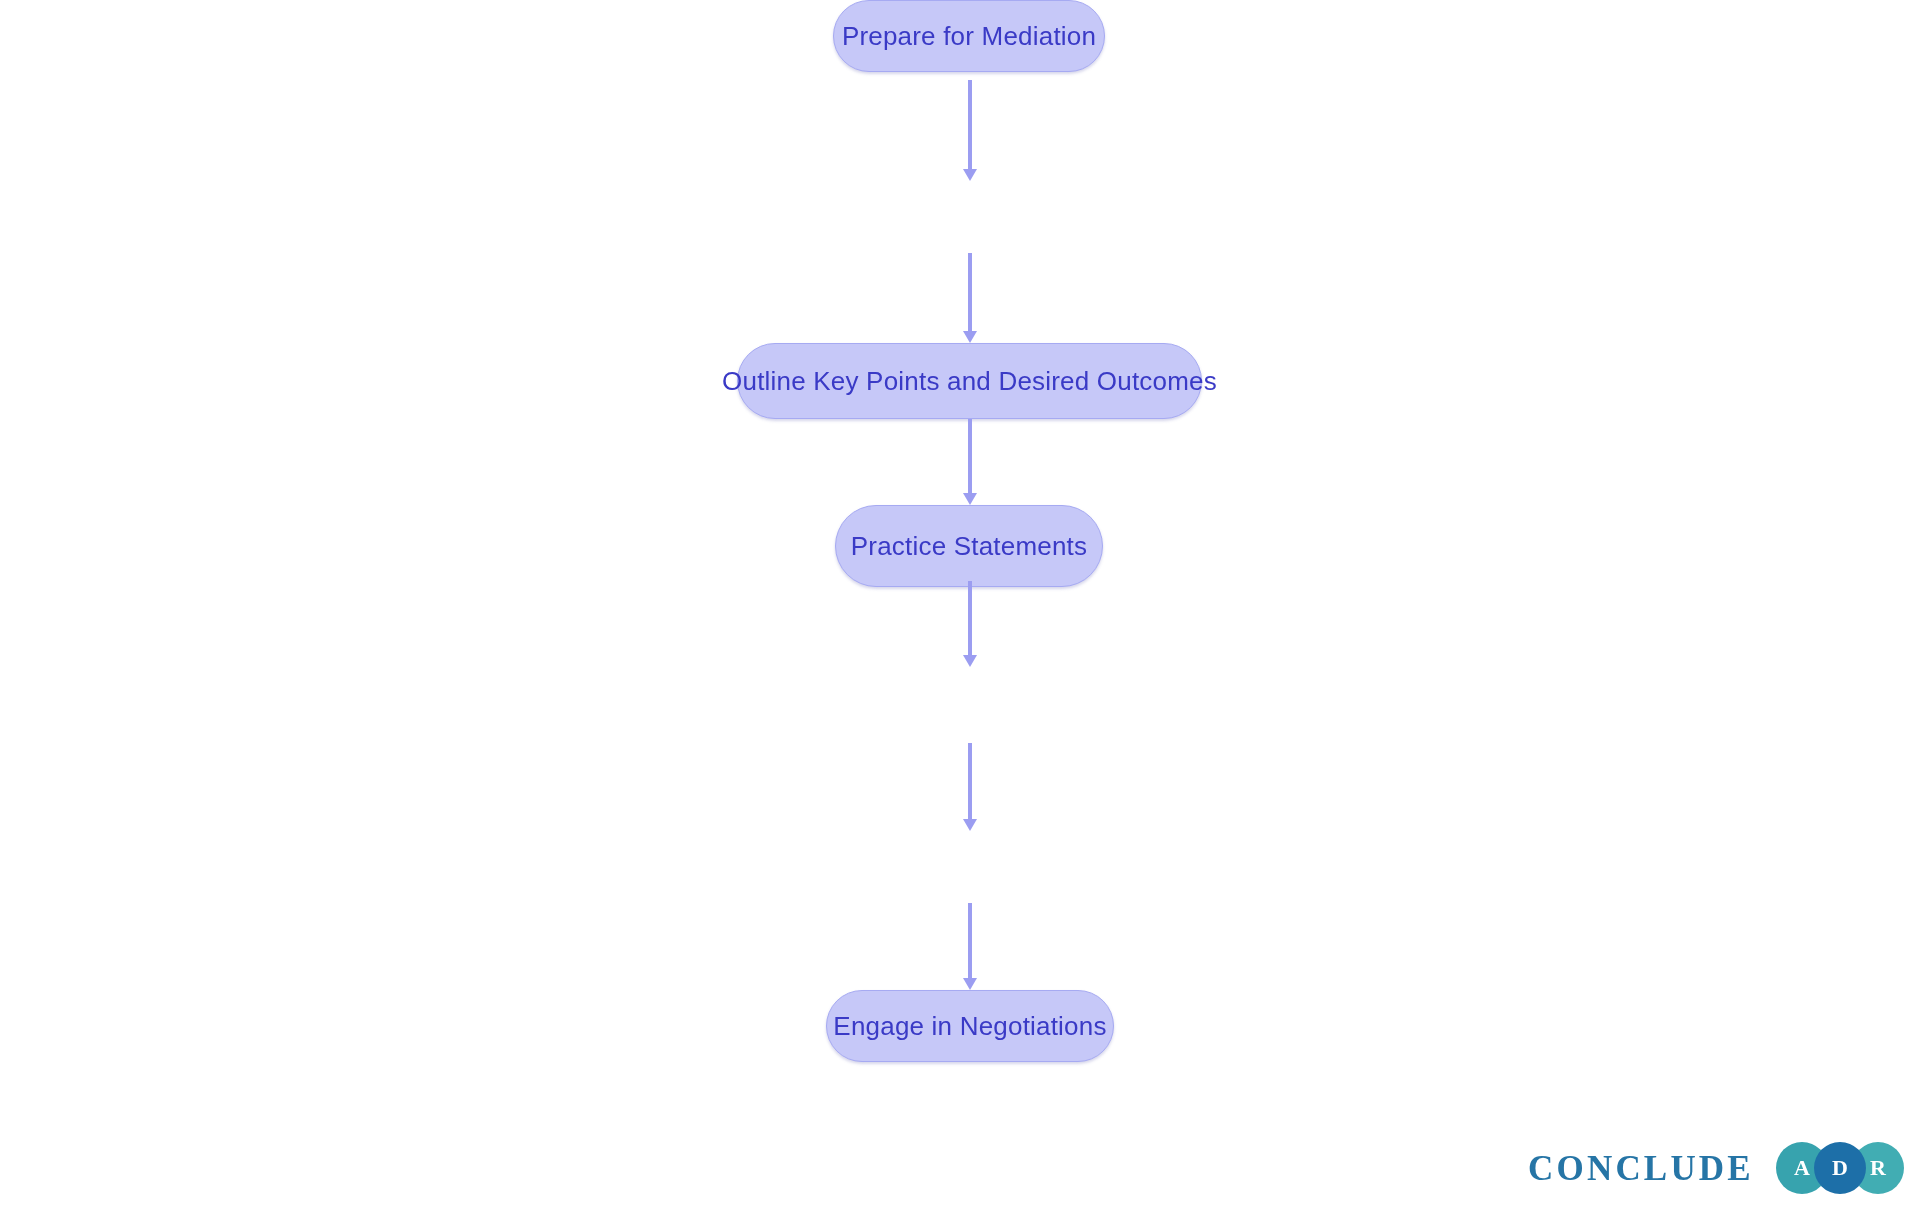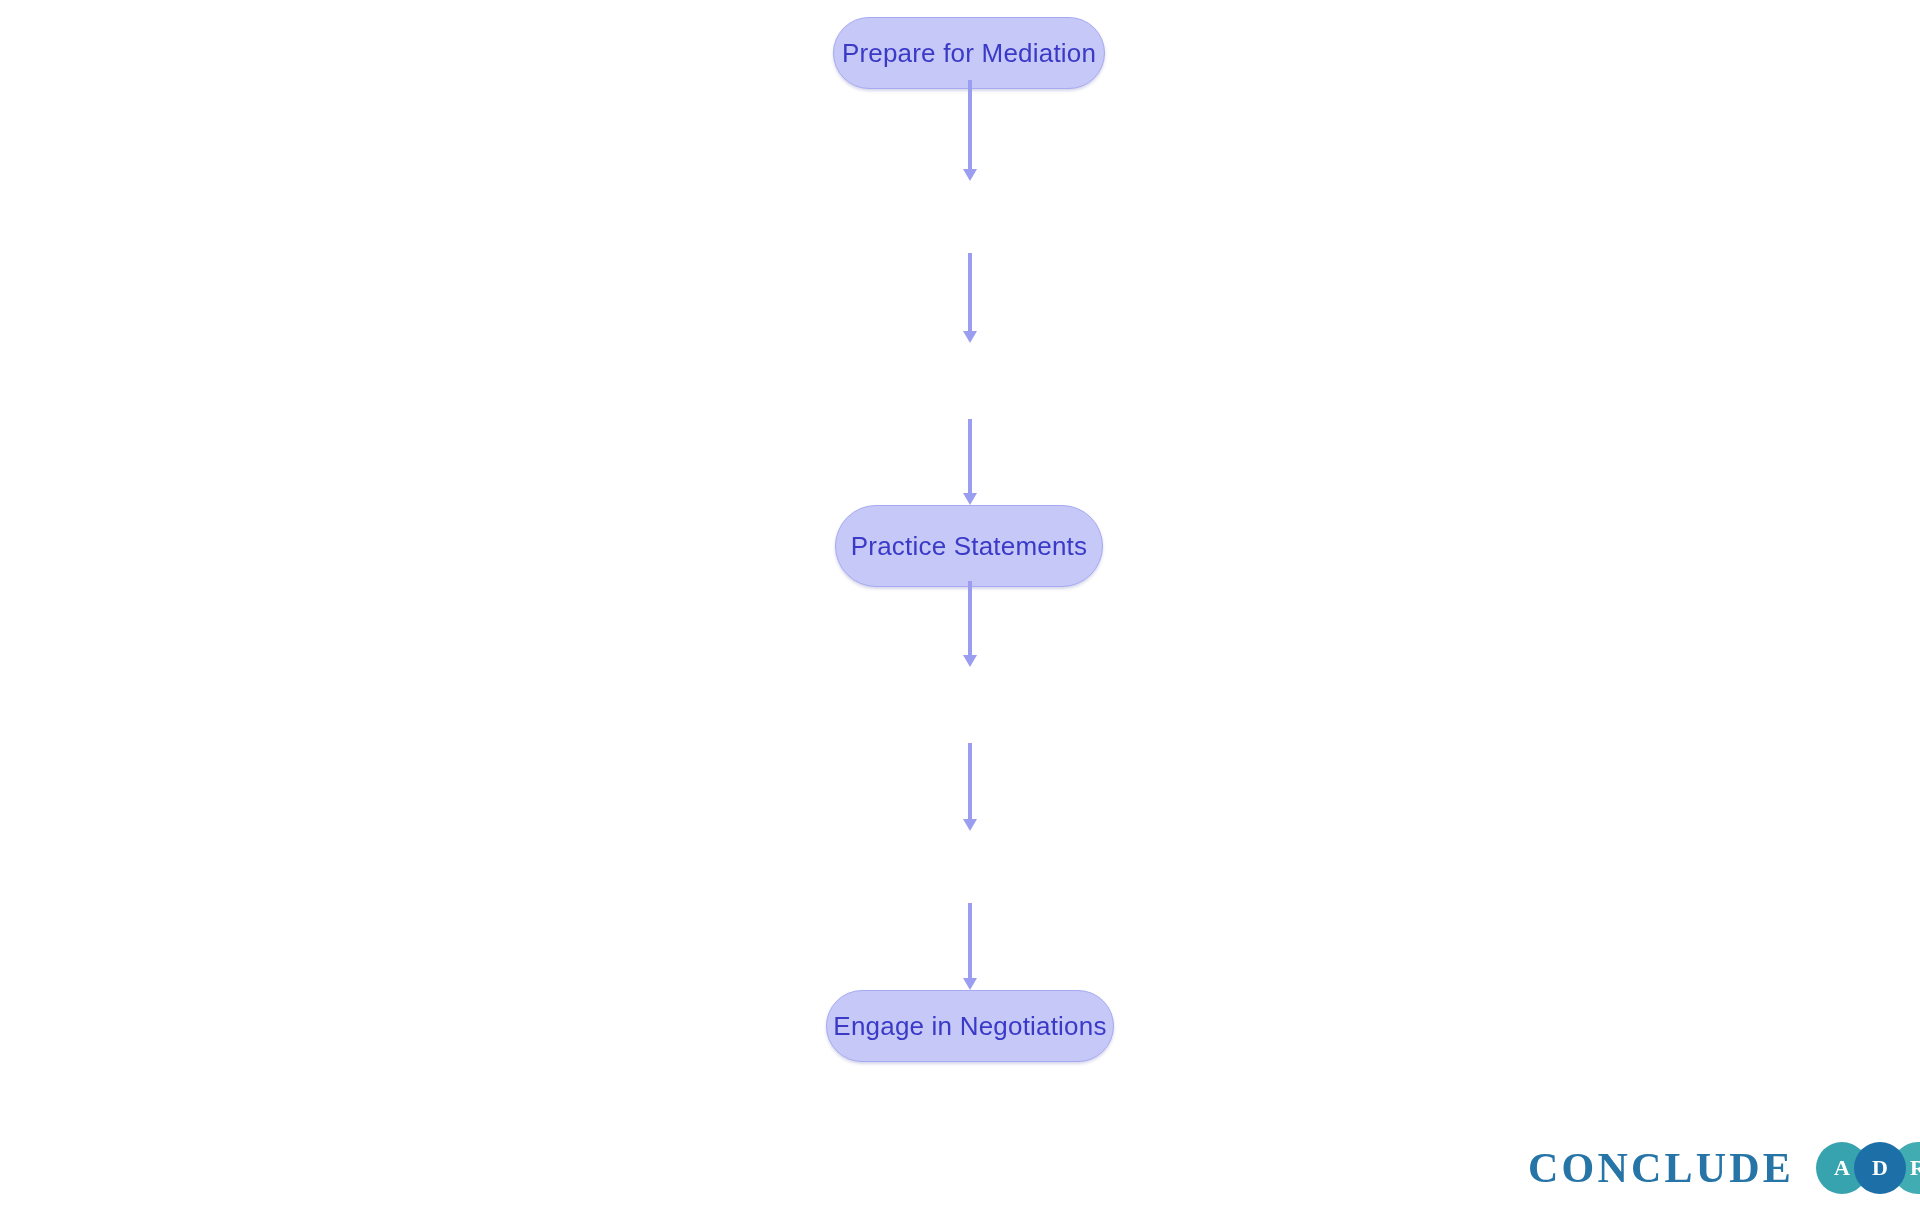--- a/index.html
+++ b/index.html
@@ -38,21 +38,21 @@
     color: #3a3ac6;
     font-family: "Liberation Sans", sans-serif;
     font-size: 26px;
     font-weight: 400;
     letter-spacing: 0.2px;
     white-space: nowrap;
     line-height: 1;
   }
 
   
-  .n0 { left: 833px; top: 17px;    width: 272px; height: 72px; }
+  .n0 { left: 833px; top: 0;    width: 272px; height: 72px; }
   .n1 { left: 779px; top: 181px;  width: 380px; height: 72px; }
   .n2 { left: 737px; top: 343px;  width: 465px; height: 76px; }
   .n3 { left: 835px; top: 505px;  width: 268px; height: 82px; }
   .n4 { left: 758px; top: 667px;  width: 423px; height: 76px; }
   .n5 { left: 845px; top: 831px;  width: 248px; height: 72px; }
   .n6 { left: 826px; top: 990px;  width: 288px; height: 72px; }
 
   .connector {
     position: absolute;
     left: 963px;
@@ -87,21 +87,21 @@
   #brand-logo {
     position: absolute;
     left: 1528px;
     top: 1140px;
     height: 56px;
     display: flex;
     align-items: center;
   }
   .wordmark {
     font-family: "Liberation Serif", serif;
-    font-size: 42px;
+    font-size: 35px;
     font-weight: 700;
     letter-spacing: 3.2px;
     color: #2675a6;
     line-height: 1;
     white-space: nowrap;
   }
   .circles {
     position: relative;
     margin-left: 22px;
     width: 128px;
@@ -139,20 +139,23 @@
     <div class="stem"></div>
     <div class="head"></div>
   </div>
 
 
   <div class="connector c1">
     <div class="stem"></div>
     <div class="head"></div>
   </div>
 
+  <div class="node n2">
+    <span class="node-label">Outline Key Points and Desired Outcomes</span>
+  </div>
 
   <div class="connector c2">
     <div class="stem"></div>
     <div class="head"></div>
   </div>
 
   <div class="node n3">
     <span class="node-label">Practice Statements</span>
   </div>
 

